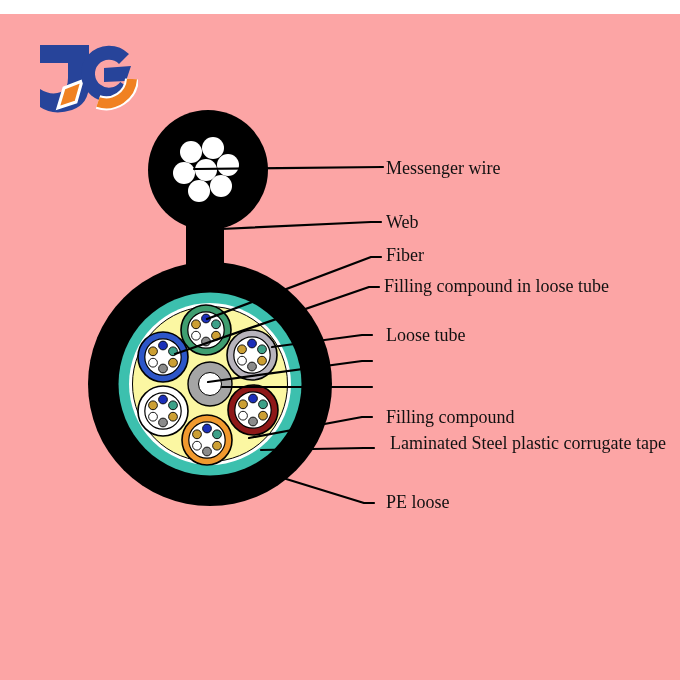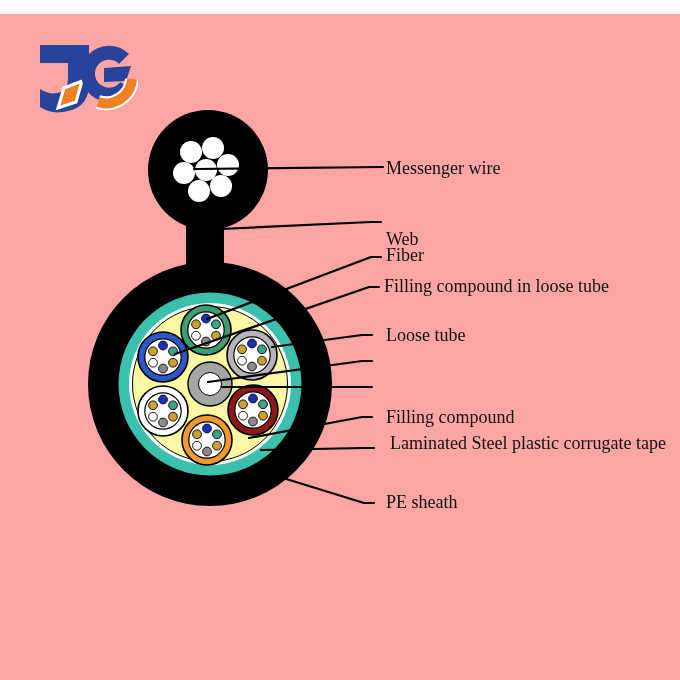--- a/index.html
+++ b/index.html
@@ -131,21 +131,21 @@
       <polyline points="272,333 362,321 372,321"></polyline>
       <polyline points="208,368 362,347 372,347"></polyline>
       <polyline points="222,373 372,373"></polyline>
       <polyline points="249,424 362,403 372,403"></polyline>
       <polyline points="261,436 364,434 374,434"></polyline>
       <polyline points="283,464 364,489 374,489"></polyline>
     </g>
   </svg>
 
   <div class="lbl" style="left:386px;top:143px;">Messenger wire</div>
-  <div class="lbl" style="left:386px;top:214px;text-align:center;">Web</div>
+  <div class="lbl" style="left:386px;top:197px;text-align:center;">Web</div>
   <div class="lbl" style="left:386px;top:230px;">Fiber</div>
   <div class="lbl" style="left:384px;top:261px;">Filling compound in loose tube</div>
   <div class="lbl" style="left:386px;top:310px;">Loose tube</div>
   <div class="lbl wrap" style="left:390px;top:418px;">Laminated Steel plastic corrugate tape</div>
   <div class="lbl" style="left:386px;top:392px;">Filling compound</div>
-  <div class="lbl" style="left:386px;top:477px;">PE sheath</div>
+  <div class="lbl" style="left:386px;top:477px;">PE loose</div>
 
 </div>
 
 </body></html>

